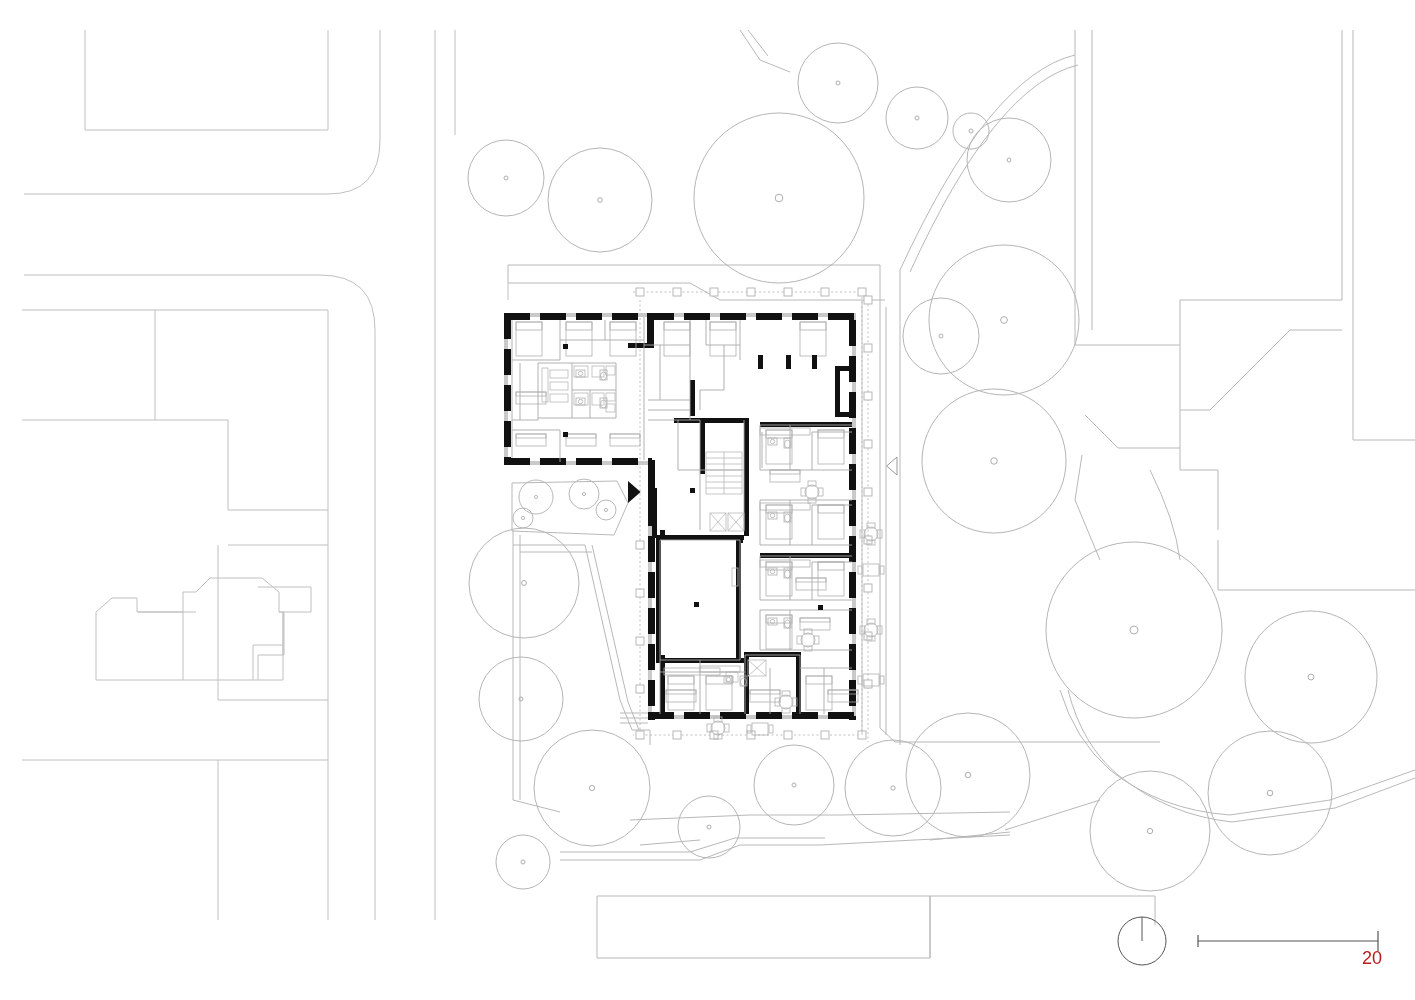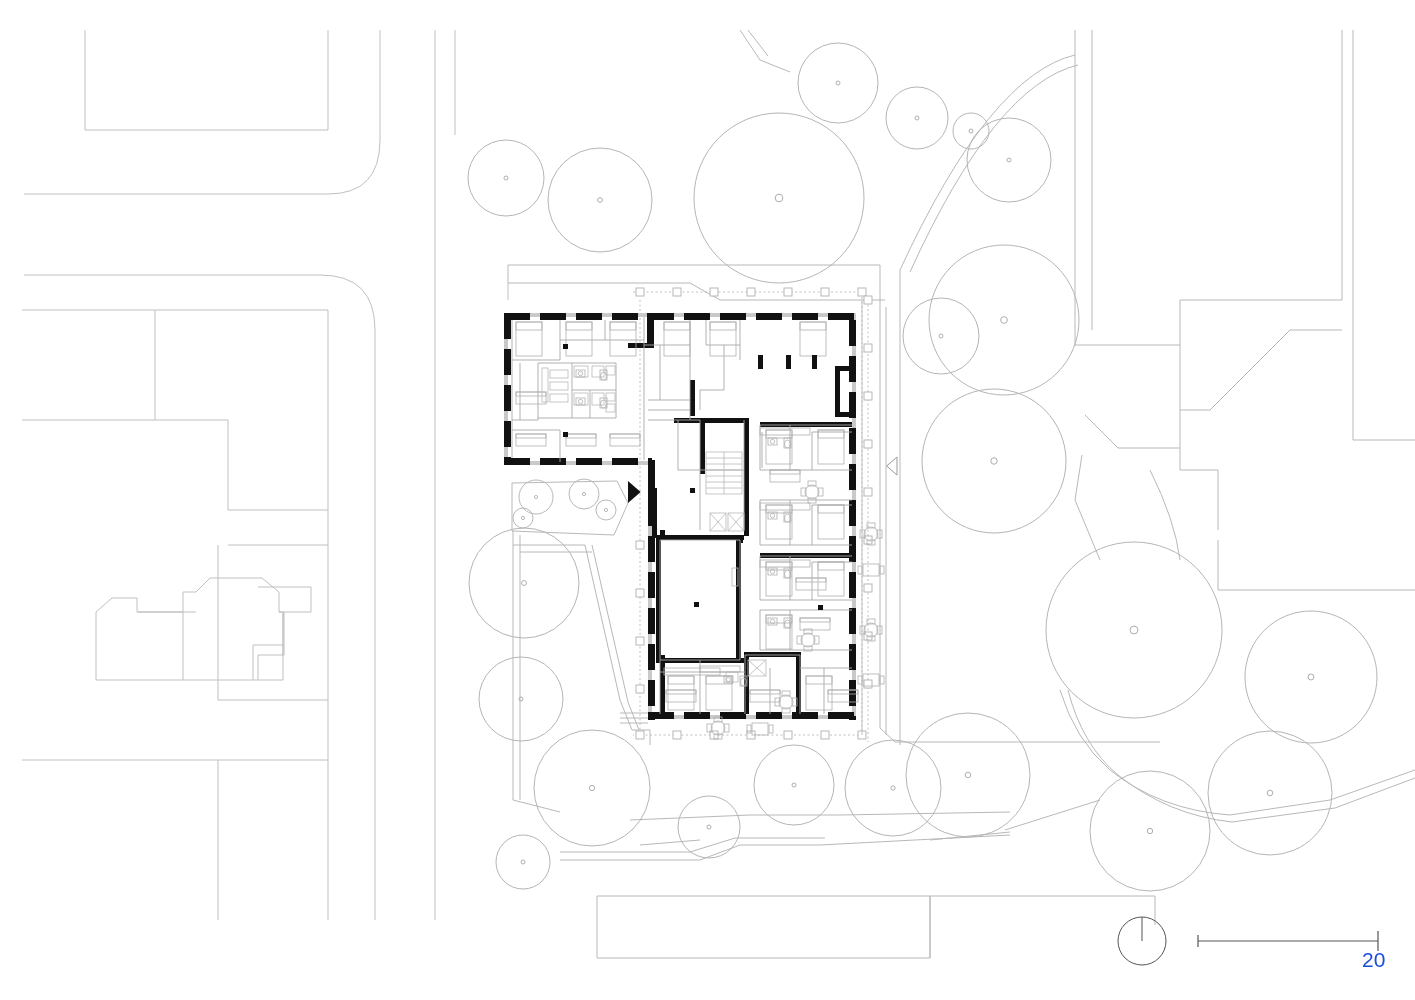--- a/index.html
+++ b/index.html
@@ -1,20 +1,20 @@
 <!DOCTYPE html>
 <html><head>
 <meta charset="utf-8">
 <style>
   html,body{margin:0;padding:0;background:#ffffff;}
   body{width:1415px;height:1000px;overflow:hidden;
        font-family:"Liberation Sans", sans-serif;}
   #stage{position:relative;width:1415px;height:1000px;background:#ffffff;}
   svg{display:block;}
-  .scale-label{position:absolute;font-size:21px;color:#1d4ed8;
+  .scale-label{position:absolute;font-size:18px;color:#b91c1c;
       font-family:"Liberation Sans", sans-serif;letter-spacing:0px;}
 </style>
 </head>
 <body>
 
 <div id="stage">
 
 <svg width="1415" height="1000" viewBox="0 0 1415 1000" shape-rendering="geometricPrecision">
 
   <defs>

